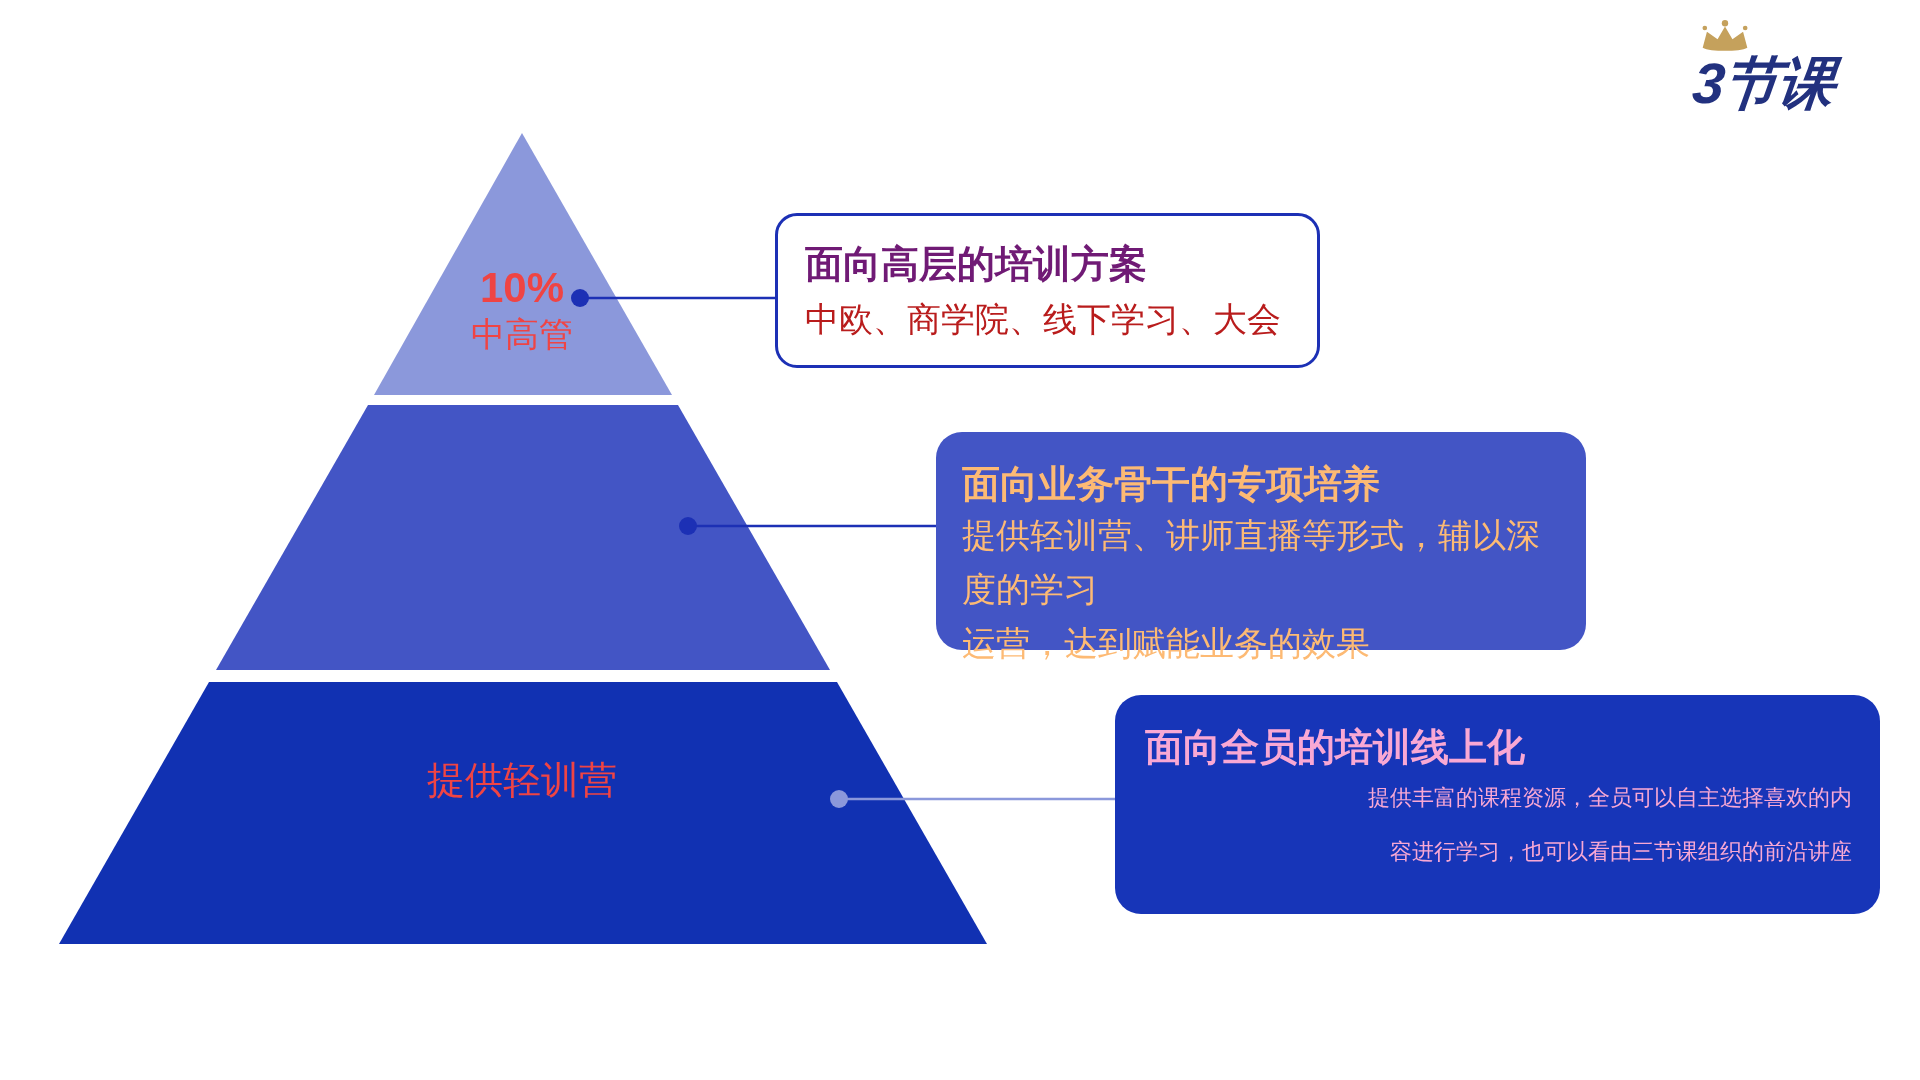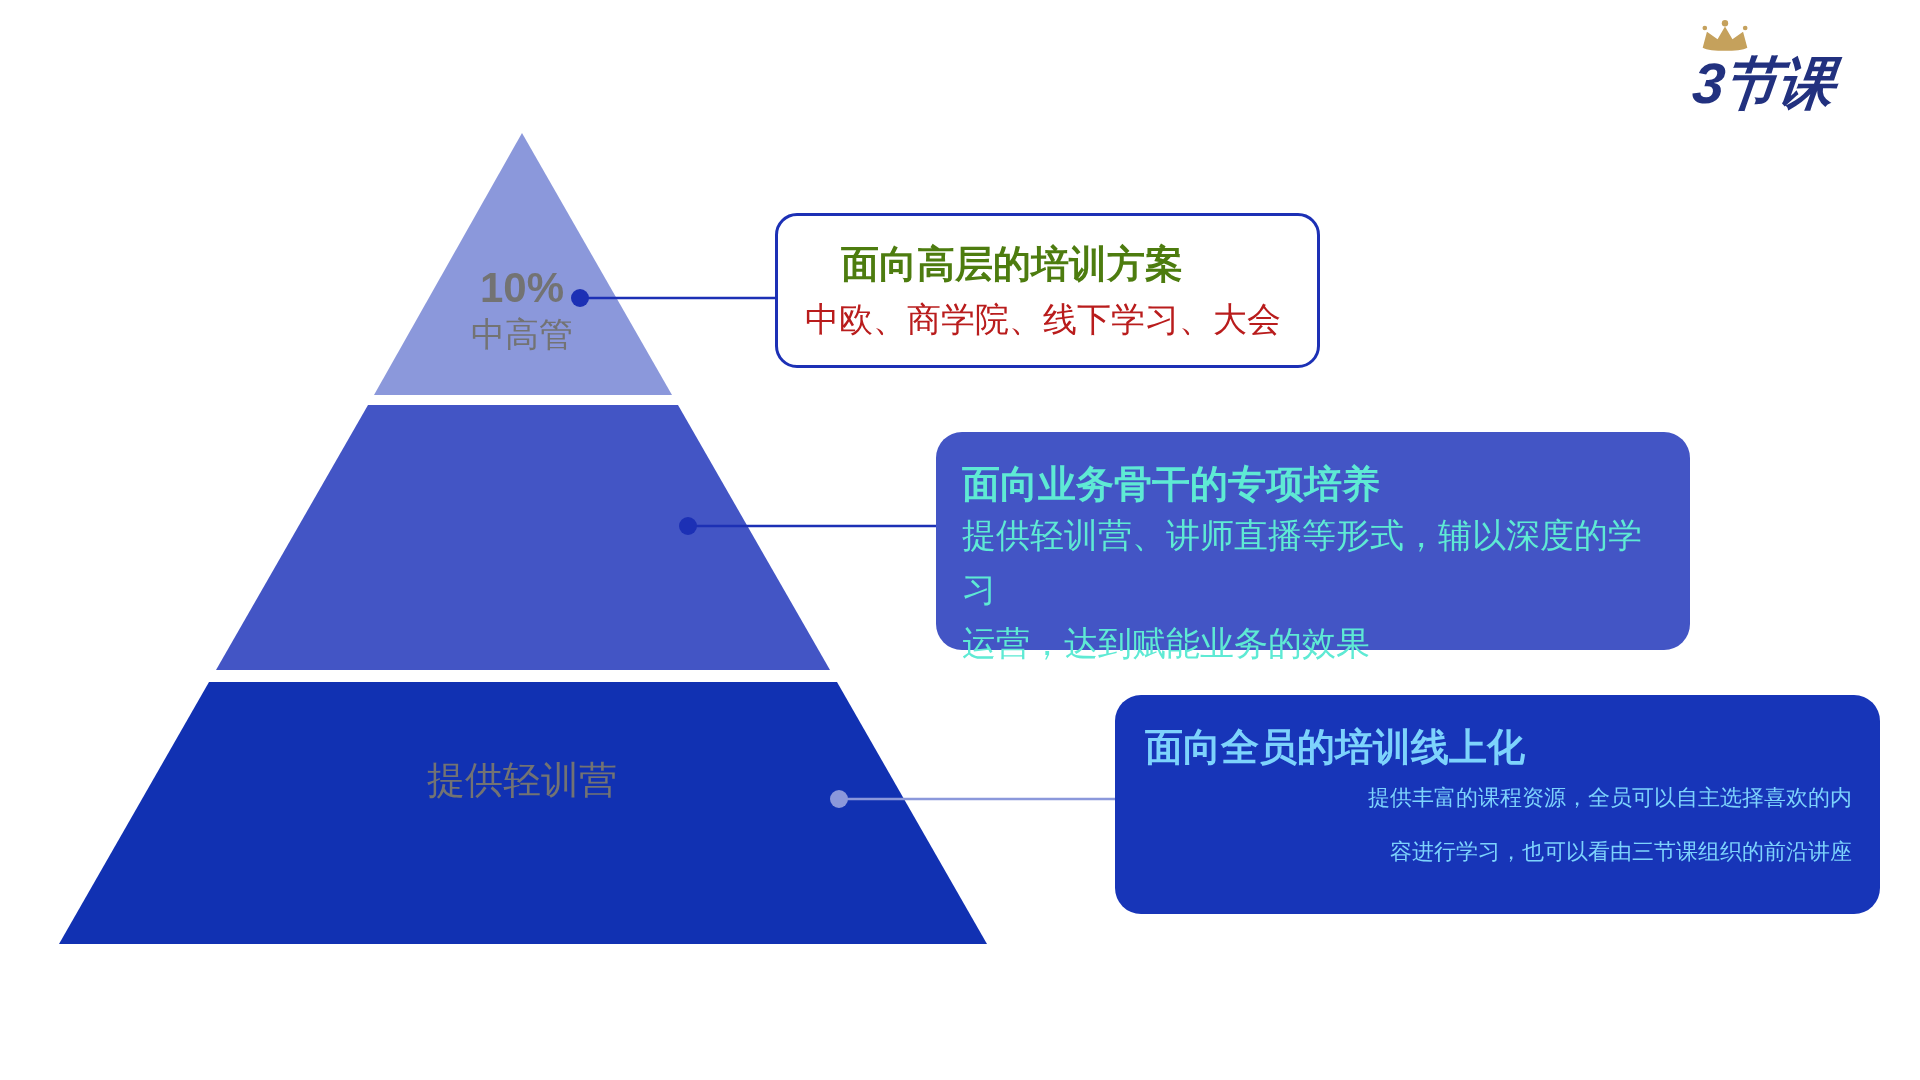--- a/index.html
+++ b/index.html
@@ -2,21 +2,21 @@
 <html><head>
 <meta charset="utf-8">
 <style>
   * { margin: 0; padding: 0; box-sizing: border-box; }
   html, body { width: 1920px; height: 1080px; overflow: hidden; background: #ffffff; }
   body { font-family: "Liberation Sans", "DejaVu Sans", sans-serif; }
   .stage { position: absolute; left: 0; top: 0; width: 1920px; height: 1080px; background: #ffffff; }
 
   svg.pyr { position: absolute; left: 0; top: 0; }
 
-  .tier-label { position: absolute; left: 272px; width: 500px; text-align: center; color: #737373; }
+  .tier-label { position: absolute; left: 272px; width: 500px; text-align: center; color: #ef4444; }
   .tier-label .pct  { font-weight: 700; }
   .tier-label .tname{ font-weight: 400; }
   .t1 { top: 264px; }
   .t1 .pct   { font-size: 42px; line-height: 48px; }
   .t1 .tname { font-size: 34px; line-height: 44px; }
   .t2 { top: 480px; }
   .t2 .pct   { font-size: 44px; line-height: 52px; }
   .t2 .tname { font-size: 38px; line-height: 48px; }
   .t3 { top: 756px; }
   .t3 .pct   { font-size: 44px; line-height: 52px; }
@@ -24,27 +24,27 @@
 
   .callout { position: absolute; border-radius: 26px; }
   .callout .c-title { font-weight: 700; }
 
   .c1 { left: 775px; top: 213px; width: 545px; height: 155px;
         background: #ffffff; border: 3px solid #1C30B5; border-radius: 22px;
         padding: 25px 24px 0 27px; }
   .c1 .c-title { font-size: 38px; line-height: 46px; }
   .c1 .c-line  { font-size: 34px; line-height: 40px; margin-top: 12px; }
 
-  .c2 { left: 936px; top: 432px; width: 754px; height: 218px;
-        background: #4355C5; color: #5eead4; padding: 28px 35px 0 26px; }
+  .c2 { left: 936px; top: 432px; width: 650px; height: 218px;
+        background: #4355C5; color: #fdba74; padding: 28px 35px 0 26px; }
   .c2 .c-title { font-size: 38px; line-height: 48px; }
   .c2 .c-line  { font-size: 34px; line-height: 54px; }
 
   .c3 { left: 1115px; top: 695px; width: 765px; height: 219px;
-        background: #1735B8; color: #7dd3fc; padding: 28px 28px 0 30px; }
+        background: #1735B8; color: #f9a8d4; padding: 28px 28px 0 30px; }
   .c3 .c-title { font-size: 38px; line-height: 48px; }
   .c3 .c-line  { font-size: 22px; line-height: 54px; text-align: right; }
 
   .logo { position: absolute; left: 1693px; top: 20px; width: 200px; height: 110px; }
   .logo .crown { position: absolute; left: 6px; top: 0px; }
   .logo .logo-text { position: absolute; left: 0px; top: 26px;
         font-size: 57px; font-weight: 800; font-style: italic;
         letter-spacing: -2px; transform: skewX(-6deg); white-space: nowrap; }
 </style>
 </head>
@@ -71,21 +71,21 @@
     <div class="pct">10%</div>
     <div class="tname">中高管</div>
   </div>
 
 
   <div class="tier-label t3">
     <div class="tname">提供轻训营</div>
   </div>
 
   <div class="callout c1" style="border-color: rgb(28, 48, 181);">
-    <div class="c-title" style="color: #4d7c0f; margin-left: 36px;">面向高层的培训方案</div>
+    <div class="c-title" style="color: #701a75;">面向高层的培训方案</div>
     <div class="c-line" style="color: #b91c1c;">中欧、商学院、线下学习、大会</div>
   </div>
 
   <div class="callout c2" style="background-color: rgb(67, 85, 197);">
     <div class="c-title">面向业务骨干的专项培养</div>
     <div class="c-line">提供轻训营、讲师直播等形式，辅以深度的学习</div>
     <div class="c-line">运营，达到赋能业务的效果</div>
   </div>
 
   <div class="callout c3" style="background-color: rgb(23, 53, 184);">

